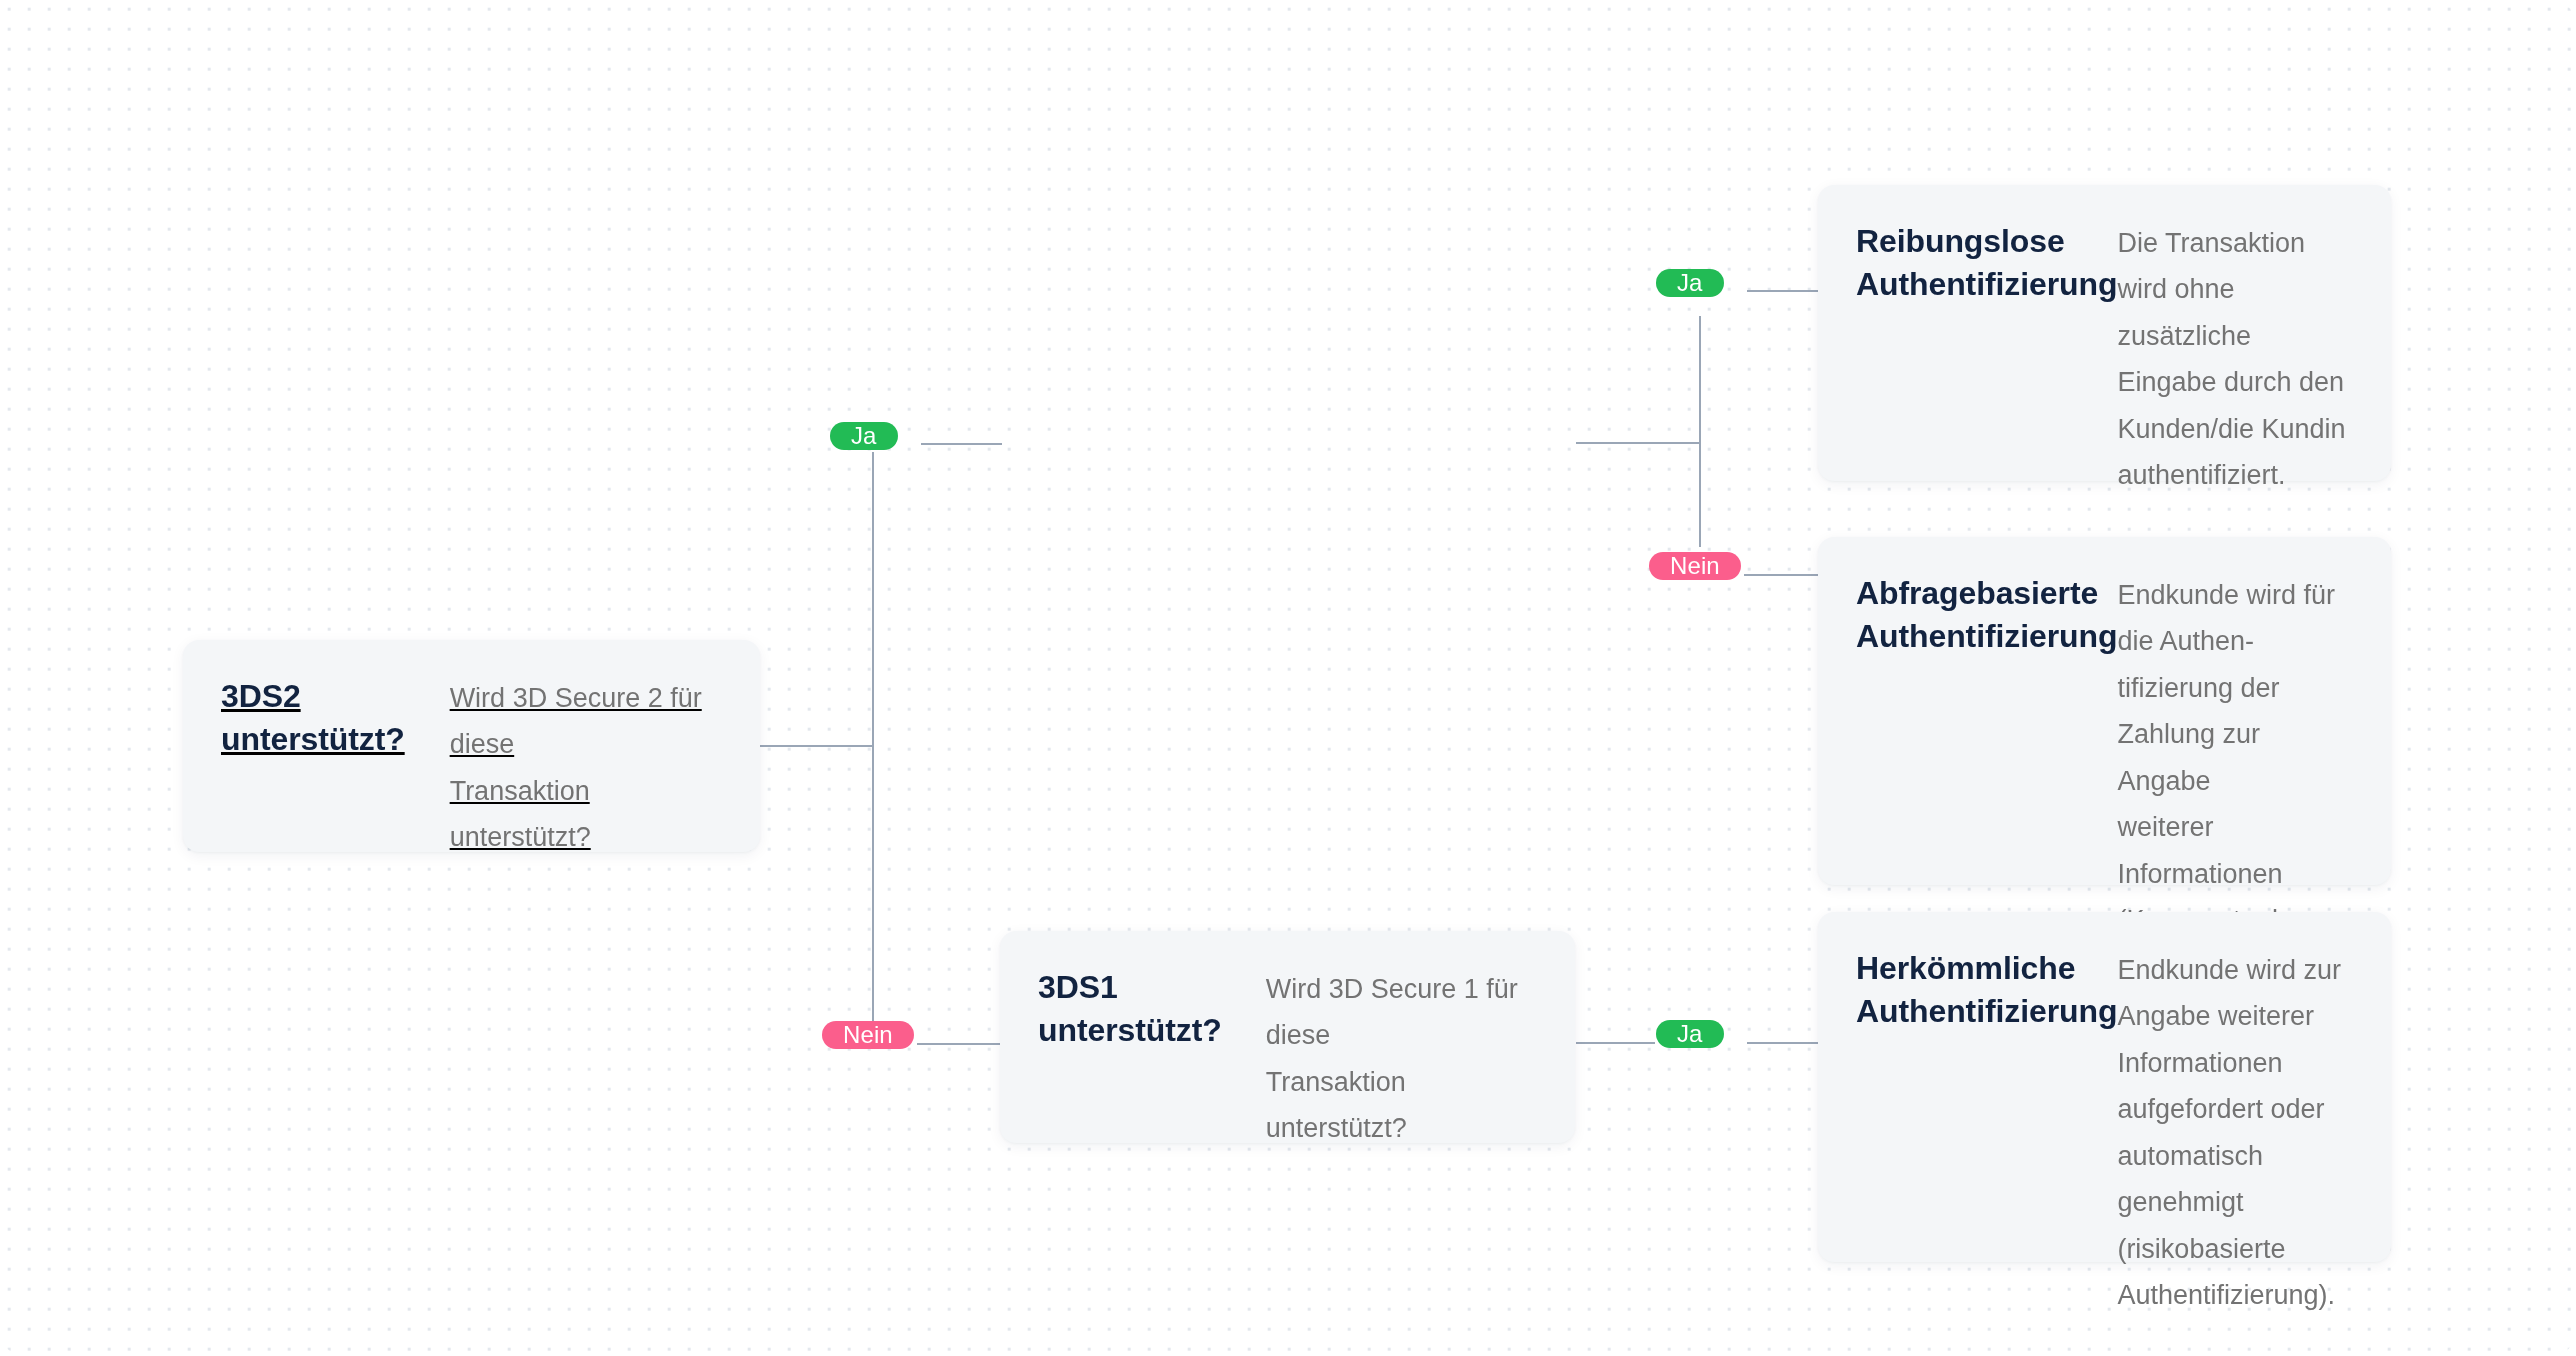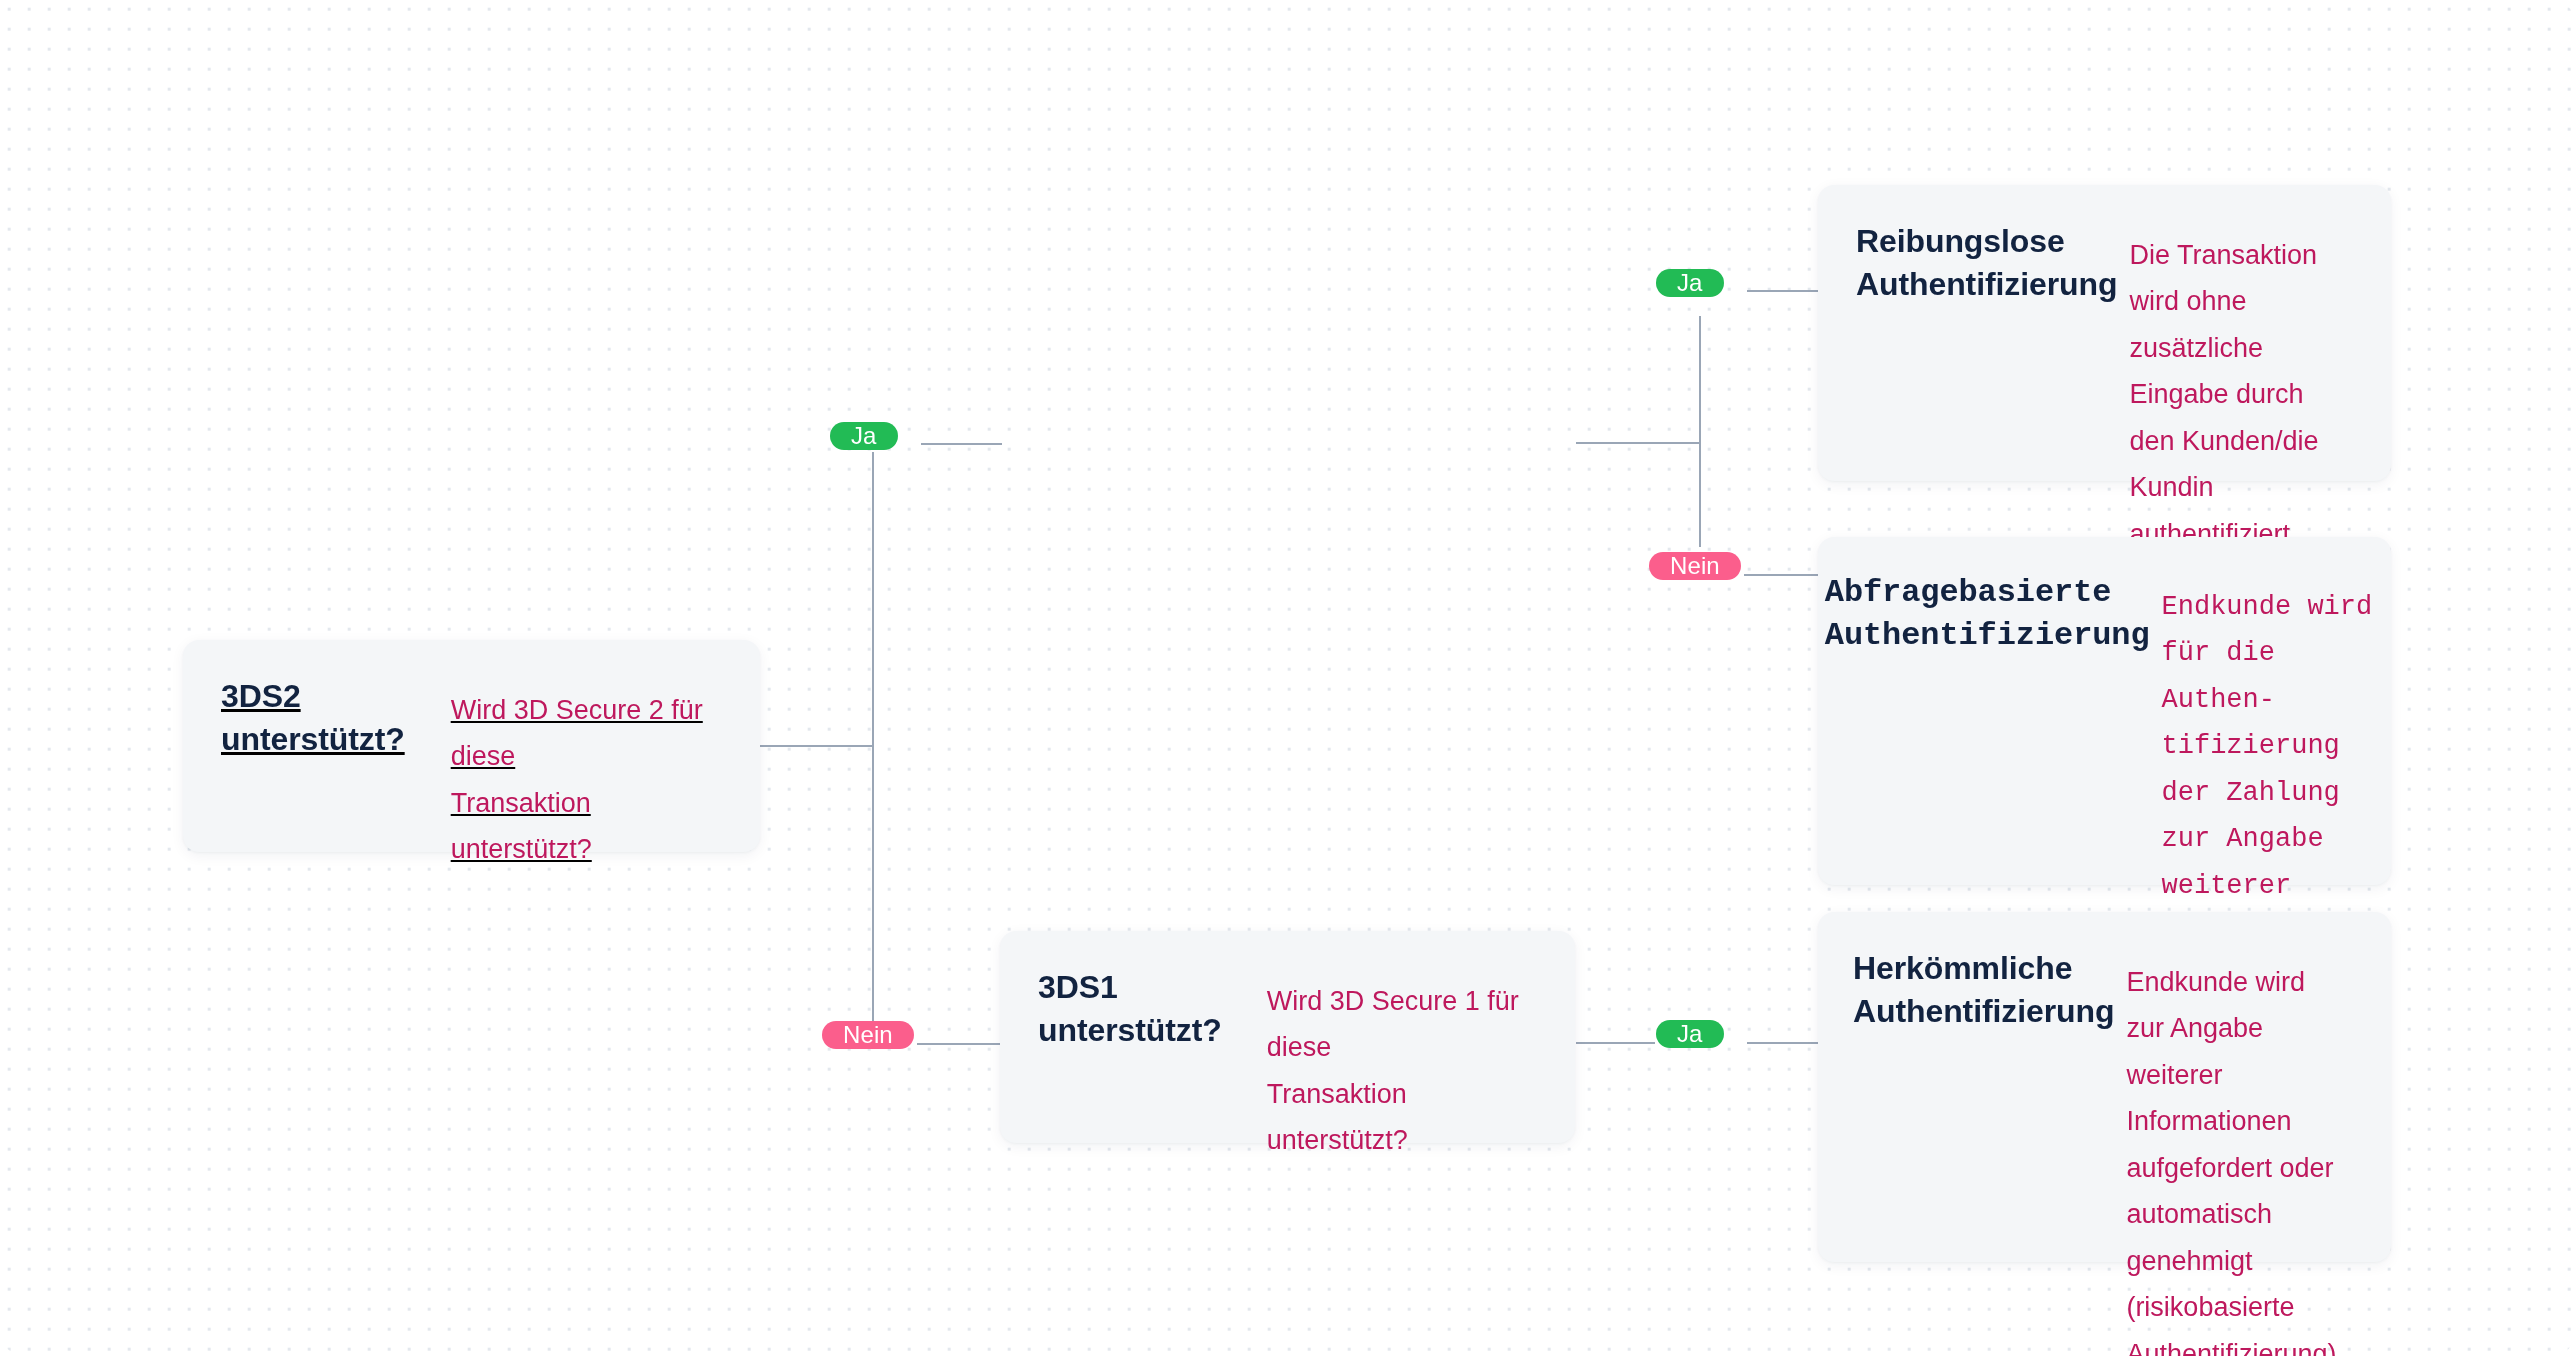--- a/index.html
+++ b/index.html
@@ -52,22 +52,22 @@
     line-height: 1.33;
     color: #122340;
     letter-spacing: -0.1px;
     margin: 0 0 11.5px 0;
     white-space: pre-line;
   }
   .card-body {
     font-size: 27px;
     font-weight: 400;
     line-height: 1.72;
-    color: #be185d;
-    margin: 12px;
+    color: #737373;
+    margin: 0;
     white-space: pre-line;
   }
 
   
   .badge {
     position: absolute;
     display: flex;
     align-items: center;
     justify-content: center;
     border-radius: 961px;
@@ -117,21 +117,21 @@
 
 
   <div class="card" style="left:1818px; top:185px; width:573px; height:296px;">
     <div class="card-title">Reibungslose
 Authentifizierung</div>
     <div class="card-body">Die Transaktion wird ohne zusätzliche
 Eingabe durch den Kunden/die Kundin
 authentifiziert.</div>
   </div>
 
-  <div class="card" style="left:1818px; top:537px; width:573px; height:348px;font-family:Liberation Mono, monospace;">
+  <div class="card" style="left:1818px; top:537px; width:573px; height:348px;">
     <div class="card-title">Abfragebasierte
 Authentifizierung</div>
     <div class="card-body">Endkunde wird für die Authen-
 tifizierung der Zahlung zur Angabe
 weiterer Informationen (Kennwort oder
 biometrische Daten) aufgefordert.</div>
   </div>
 
   <div class="card" style="left:1000px; top:931px; width:575px; height:212px;">
     <div class="card-title">3DS1 unterstützt?</div>

